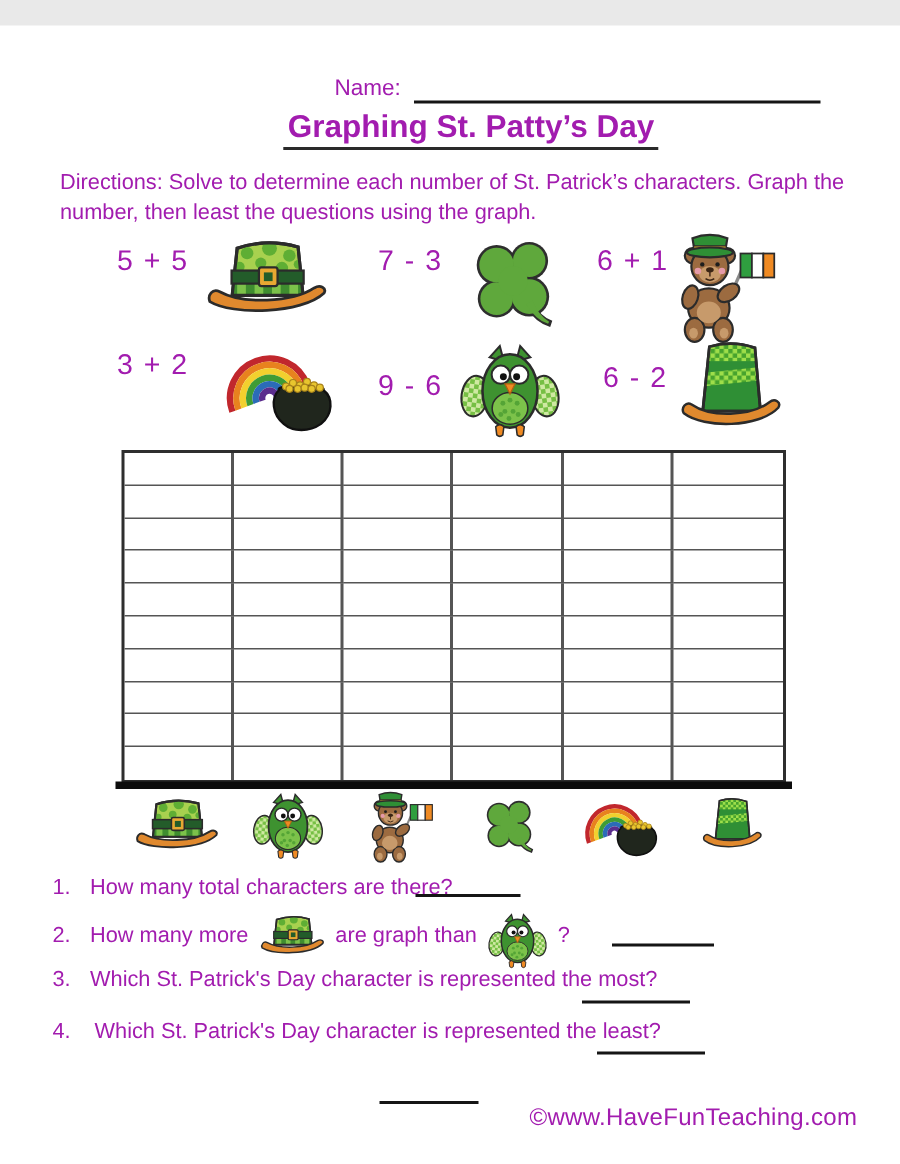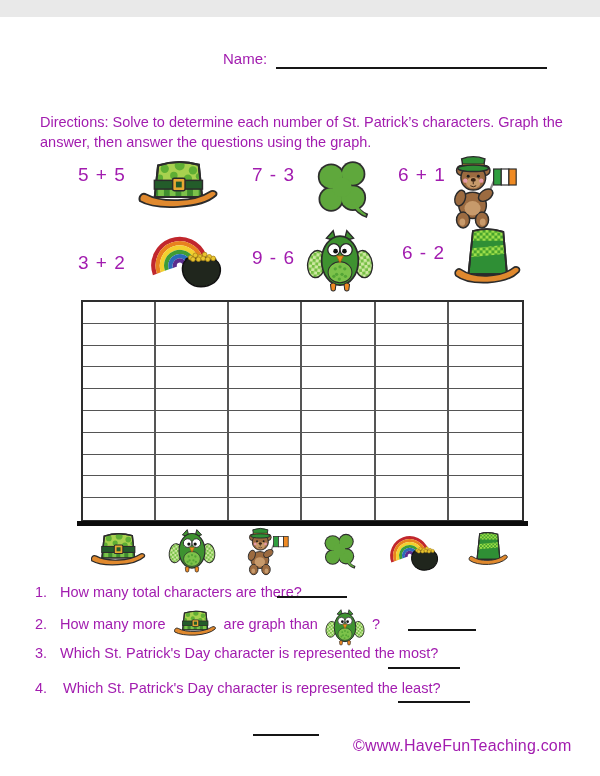--- a/index.html
+++ b/index.html
@@ -201,24 +201,25 @@
 </defs>
 </svg>
 
 <div id="page">
 
   <div id="name-row">
     <span>Name:</span>
   </div>
   <div id="name-line"></div>
 
+  <div id="title">Graphing St. Patty’s Day</div>
 
   <div id="directions">
     <span class="dlabel">Directions:</span>
-    <span>Solve to determine each number of St. Patrick’s characters.  Graph the answer, then answer the questions using the graph.</span>
+    <span>Solve to determine each number of St. Patrick’s characters.  Graph the number, then least the questions using the graph.</span>
   </div>
 
   <span class="expr" style="left:78px;top:147px">5 + 5</span>
   <span class="picon" style="left:136px;top:141px;width:84px;height:58px">
       <svg viewBox="0 0 100 70">
         <use href="#i-leprechaun-hat"></use>
       </svg>
     </span>
   <span class="expr" style="left:252px;top:147px">7 - 3</span>
   <span class="picon" style="left:303px;top:138px;width:80px;height:70px">
@@ -226,21 +227,21 @@
         <use href="#i-clover"></use>
       </svg>
     </span>
   <span class="expr" style="left:398px;top:147px">6 + 1</span>
   <span class="picon" style="left:445px;top:136px;width:74px;height:80px">
       <svg viewBox="0 0 100 110">
         <use href="#i-bear-with-flag"></use>
       </svg>
     </span>
 
-  <span class="expr" style="left:78px;top:235px">3 + 2</span>
+  <span class="expr" style="left:78px;top:216px">3 + 2</span>
   <span class="picon" style="left:145px;top:208px;width:82px;height:70px">
       <svg viewBox="0 0 100 90">
         <use href="#i-pot-of-gold-rainbow"></use>
       </svg>
     </span>
   <span class="expr" style="left:252px;top:230px">9 - 6</span>
   <span class="picon" style="left:306px;top:211px;width:68px;height:66px">
       <svg viewBox="0 0 100 95">
         <use href="#i-owl"></use>
       </svg>

